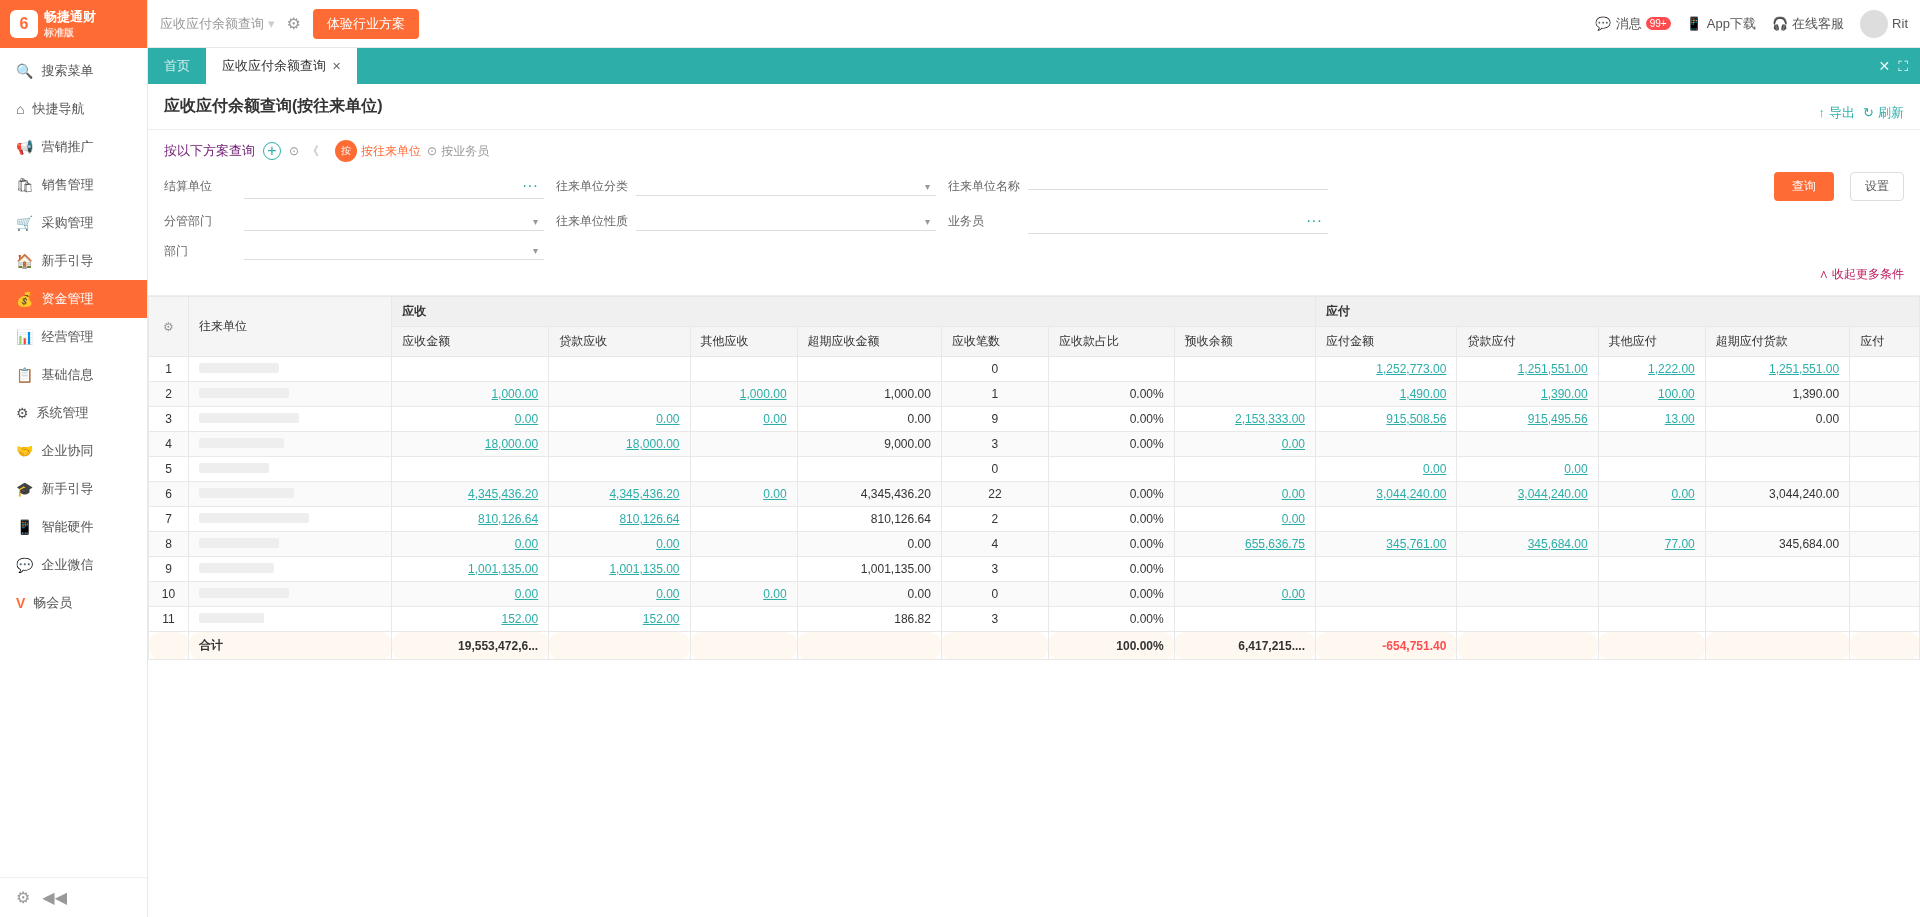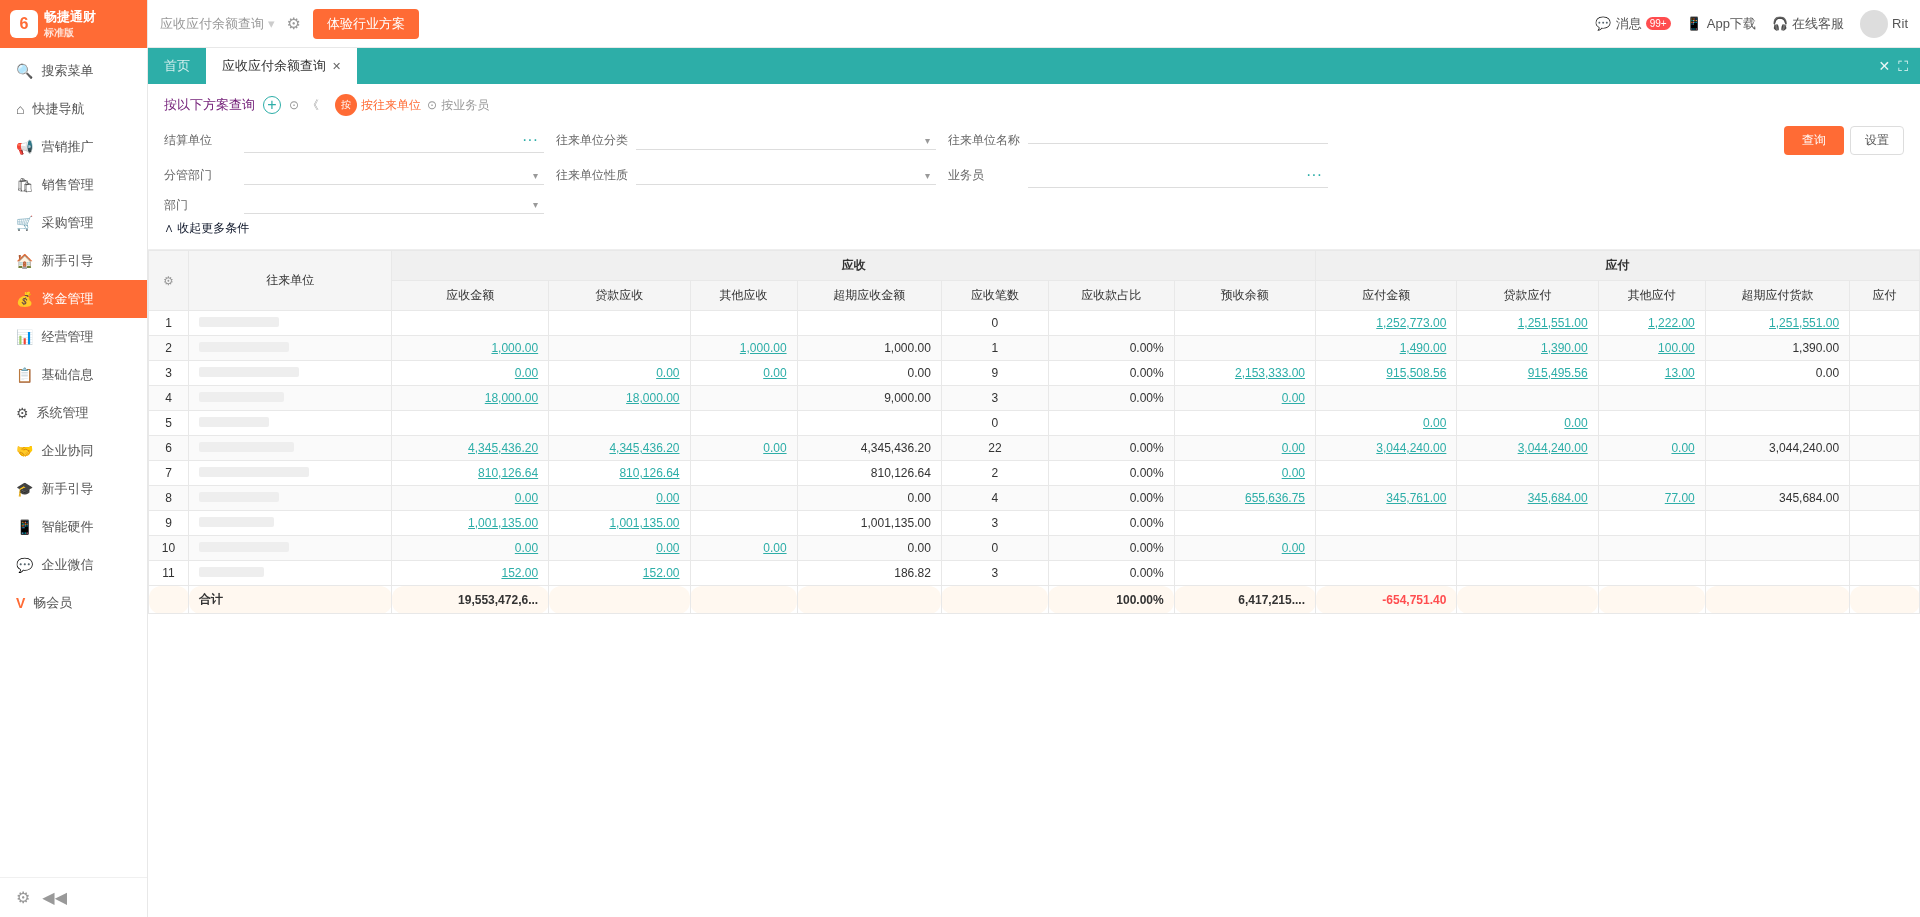--- a/index.html
+++ b/index.html
@@ -85,31 +85,31 @@
     .filter-row { display: flex; align-items: center; gap: 12px; }
     .filter-field { display: flex; align-items: center; flex: 1; min-width: 280px; max-width: 380px; }
     .filter-field-label { width: 80px; color: #666; font-size: 12px; flex-shrink: 0; }
     .filter-field-input {
       flex: 1; border: none; border-bottom: 1px solid #ddd; padding: 3px 6px;
       font-size: 12px; color: #333; background: transparent; outline: none;
       display: flex; align-items: center; justify-content: space-between;
     }
     .filter-field-input .dots { color: #2daea8; font-size: 16px; }
     .filter-dropdown-arrow { color: #999; font-size: 10px; }
-    .collapse-more { text-align: left; color: #0f172a; cursor: pointer; font-size: 12px; padding: 6px 0 2px; }
+    .collapse-more { text-align: right; color: #be185d; cursor: pointer; font-size: 12px; padding: 6px 0 2px; }
 
     
     .table-container {
       flex: 1; overflow: auto; background: #fff; margin: 0;
     }
     table {
       width: 100%; border-collapse: collapse; font-size: 12px;
     }
     th {
-      background: #f5f5f5; padding: 6px 10px; text-align: center;
+      background: #f5f5f5; padding: 6px 10px; text-align: left;
       border: 1px solid #e8e8e8; color: #333; font-weight: normal; white-space: nowrap;
     }
     th.group-header { background: #f0f0f0; font-weight: bold; }
     td {
       padding: 5px 10px; border: 1px solid #e8e8e8; text-align: right;
       color: #333; white-space: nowrap;
     }
     td.left { text-align: left; }
     td.center { text-align: center; }
     td a { color: #2daea8; text-decoration: underline; cursor: pointer; }
@@ -236,20 +236,33 @@
     <span class="tab-close">✕</span>
   </div>
   <div class="tab-window-controls">
     <span class="tab-window-btn">✕</span>
     <span class="tab-window-btn">⛶</span>
   </div>
 </div>
 
 <div class="main">
 
+  <div class="page-header">
+    <div class="page-title">应收应付余额查询(按往来单位)</div>
+    <div class="page-actions">
+      <div class="action-btn">
+        <span>↑</span>
+        <span>导出</span>
+      </div>
+      <div class="action-btn">
+        <span>↻</span>
+        <span>刷新</span>
+      </div>
+    </div>
+  </div>
 
   <div class="filter-area">
     <div class="filter-top">
       <span class="filter-label">按以下方案查询</span>
       <span class="filter-add-btn">+</span>
       <span style="color:#999;cursor:pointer;">⊙</span>
       <span style="color:#999;cursor:pointer;">《</span>
       <div style="display:flex;align-items:center;gap:6px;margin-left:8px;">
         <div style="display:flex;align-items:center;gap:4px;cursor:pointer;">
           <div class="filter-scheme-icon">按</div>
@@ -277,21 +290,21 @@
             <span></span>
             <span class="filter-dropdown-arrow">▾</span>
           </div>
         </div>
         <div class="filter-field">
           <span class="filter-field-label">往来单位名称</span>
           <div class="filter-field-input" style="cursor:pointer;">
             <span></span>
           </div>
         </div>
-        <div style="display:flex;gap:6px;margin-left:auto;">
+        <div style="display:flex;gap:16px;margin-left:auto;">
           <button style="background:#ff6b35;color:#fff;border:none;padding:5px 18px;border-radius:4px;cursor:pointer;font-size:12px;">查询</button>
           <button style="background:#fff;color:#555;border:1px solid #ddd;padding:5px 14px;border-radius:4px;cursor:pointer;font-size:12px;">设置</button>
         </div>
       </div>
 
       <div class="filter-row">
         <div class="filter-field">
           <span class="filter-field-label">分管部门</span>
           <div class="filter-field-input" style="cursor:pointer;">
             <span></span>

